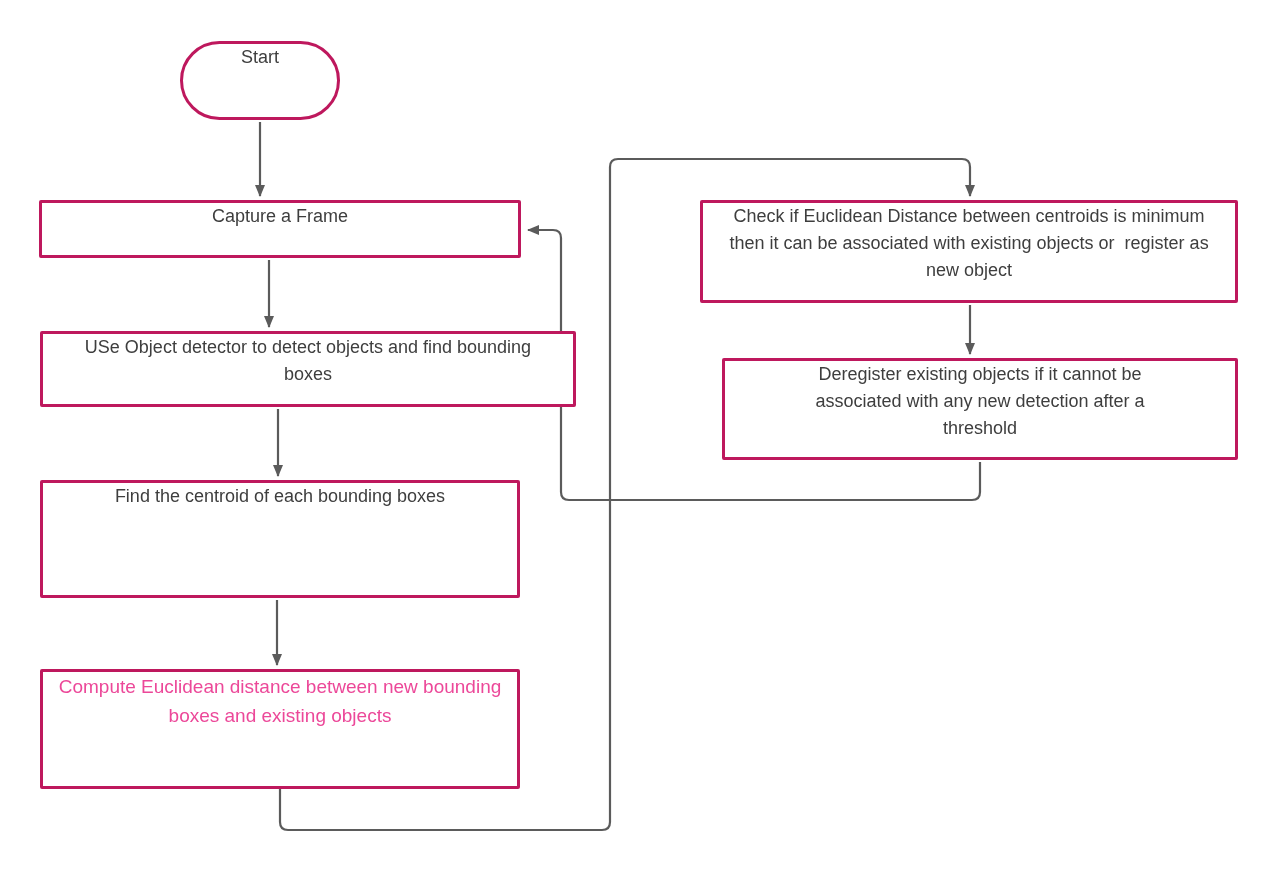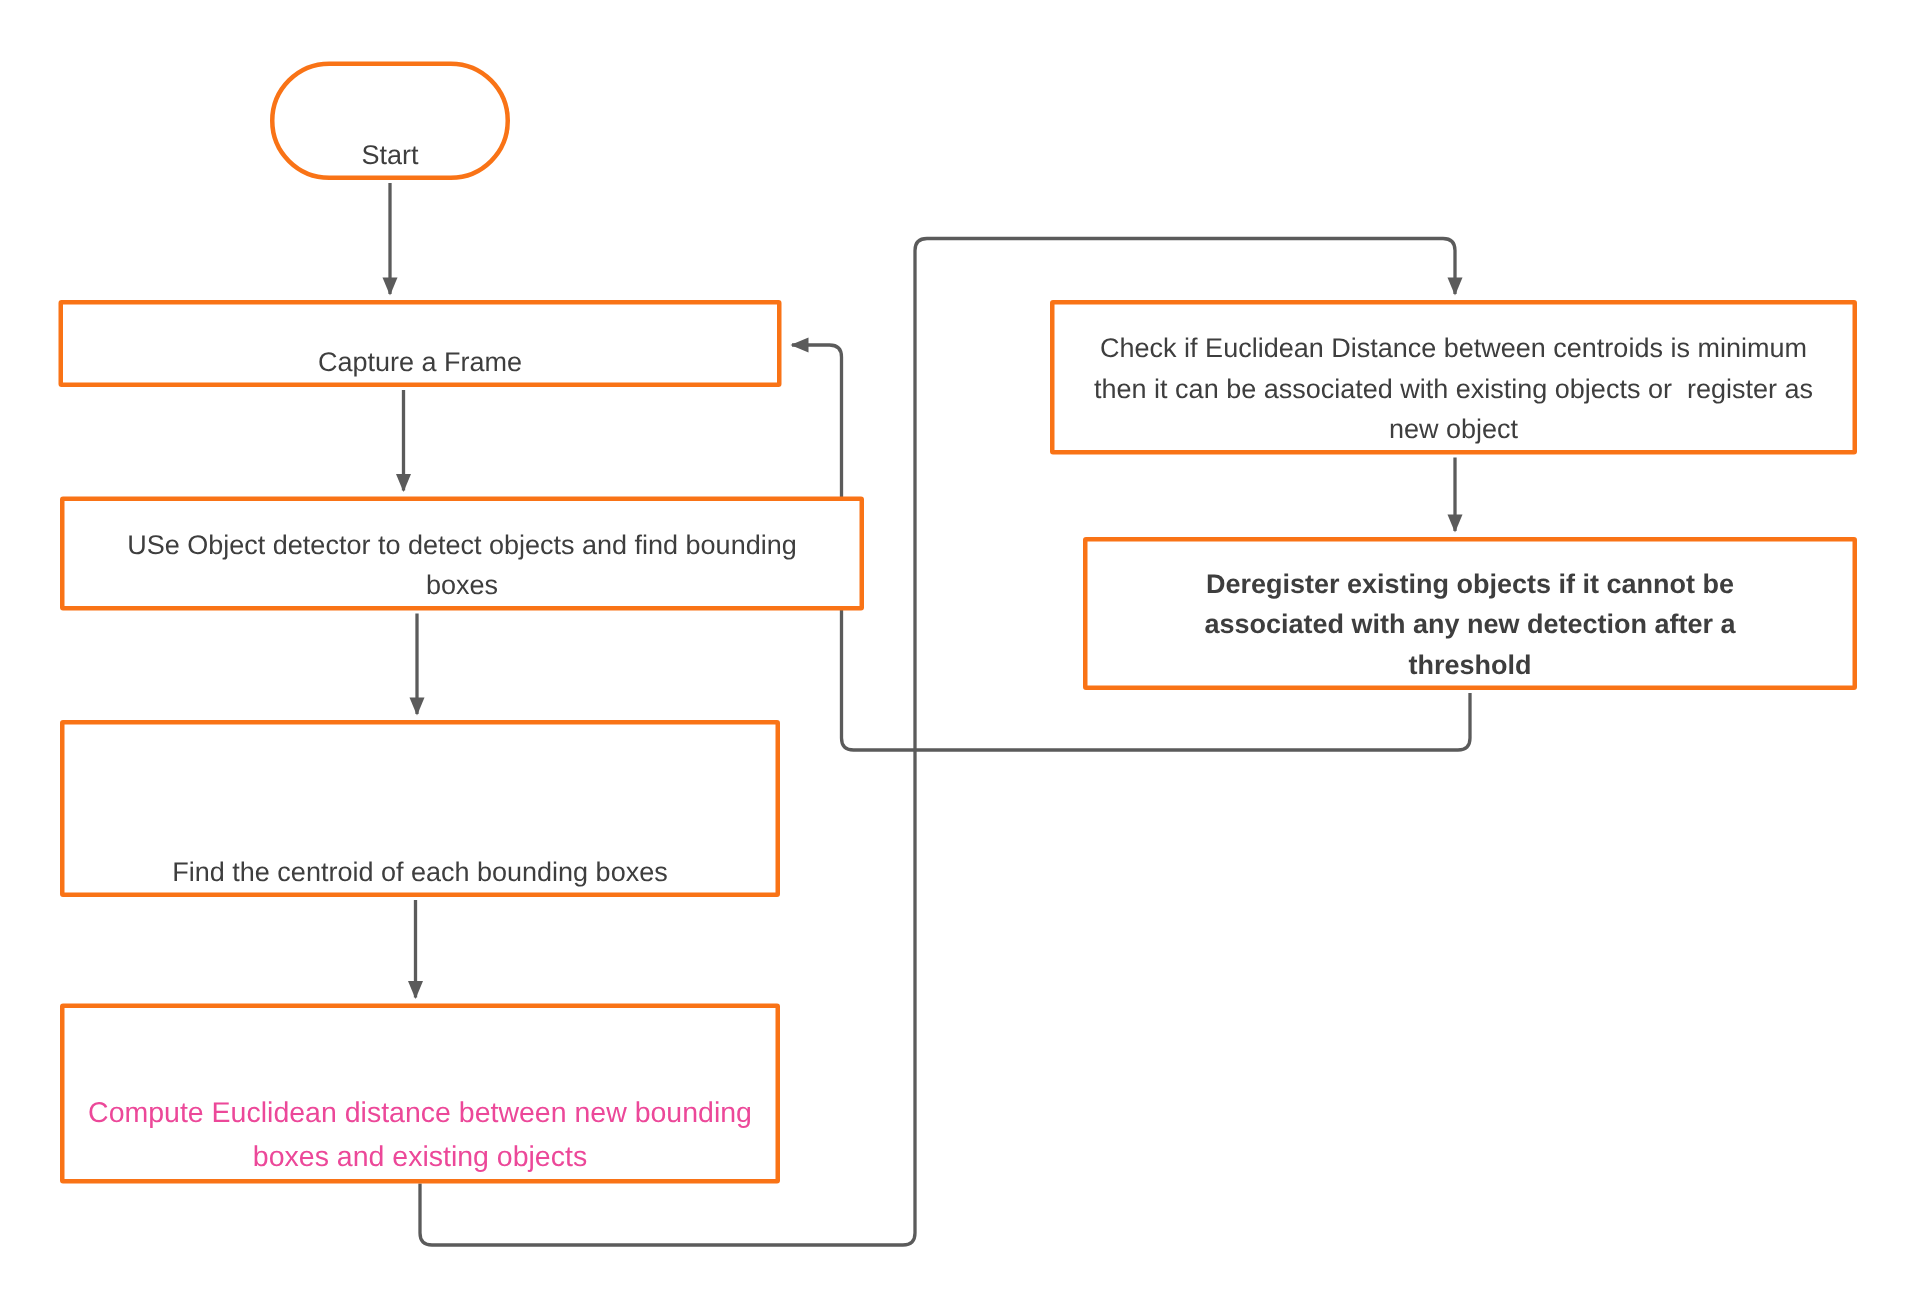--- a/index.html
+++ b/index.html
@@ -18,23 +18,23 @@
   .edges {
     position: absolute;
     left: 0; top: 0;
     width: 1280px;
     height: 872px;
   }
   .node {
     position: absolute;
     box-sizing: border-box;
     background: #ffffff;
-    border: 3px solid #f97316;
+    border: 3px solid #be185d;
     display: flex;
-    align-items: flex-end;
+    align-items: flex-start;
     justify-content: center;
     text-align: center;
     color: #3e3e3e;
     font-size: 18px;
     line-height: 27px;
   }
   .node .label {
     white-space: pre-wrap; 
   }
   .terminator { border-radius: 40px; }
@@ -44,21 +44,21 @@
   #n-capture    { left: 39px;  top: 200px; width: 482px; height: 58px; }
   #n-detect     { left: 40px;  top: 331px; width: 536px; height: 76px; }
   #n-detect .label     { max-width: 466px; }
   #n-centroid   { left: 40px;  top: 480px; width: 480px; height: 118px; }
   #n-centroid .label   { max-width: 466px; }
   #n-compute    { left: 40px;  top: 669px; width: 480px; height: 120px;
                   color: #ec4899; font-size: 19px; line-height: 29px; }
   #n-compute .label    { max-width: 468px; }
   #n-check      { left: 700px; top: 200px; width: 538px; height: 103px; }
   #n-check .label      { max-width: 505px; }
-  #n-deregister { left: 722px; top: 358px; width: 516px; height: 102px; font-weight: bold; }
+  #n-deregister { left: 722px; top: 358px; width: 516px; height: 102px; }
   #n-deregister .label { max-width: 400px; }
 </style>
 </head>
 <body>
 
 <div class="canvas">
 
   <svg class="edges" width="1280" height="872" viewBox="0 0 1280 872" fill="none" stroke-linejoin="round" stroke-linecap="butt">
     <defs>
       <marker id="arr" markerUnits="userSpaceOnUse" markerWidth="14" markerHeight="12" refX="12" refY="6" orient="auto">

